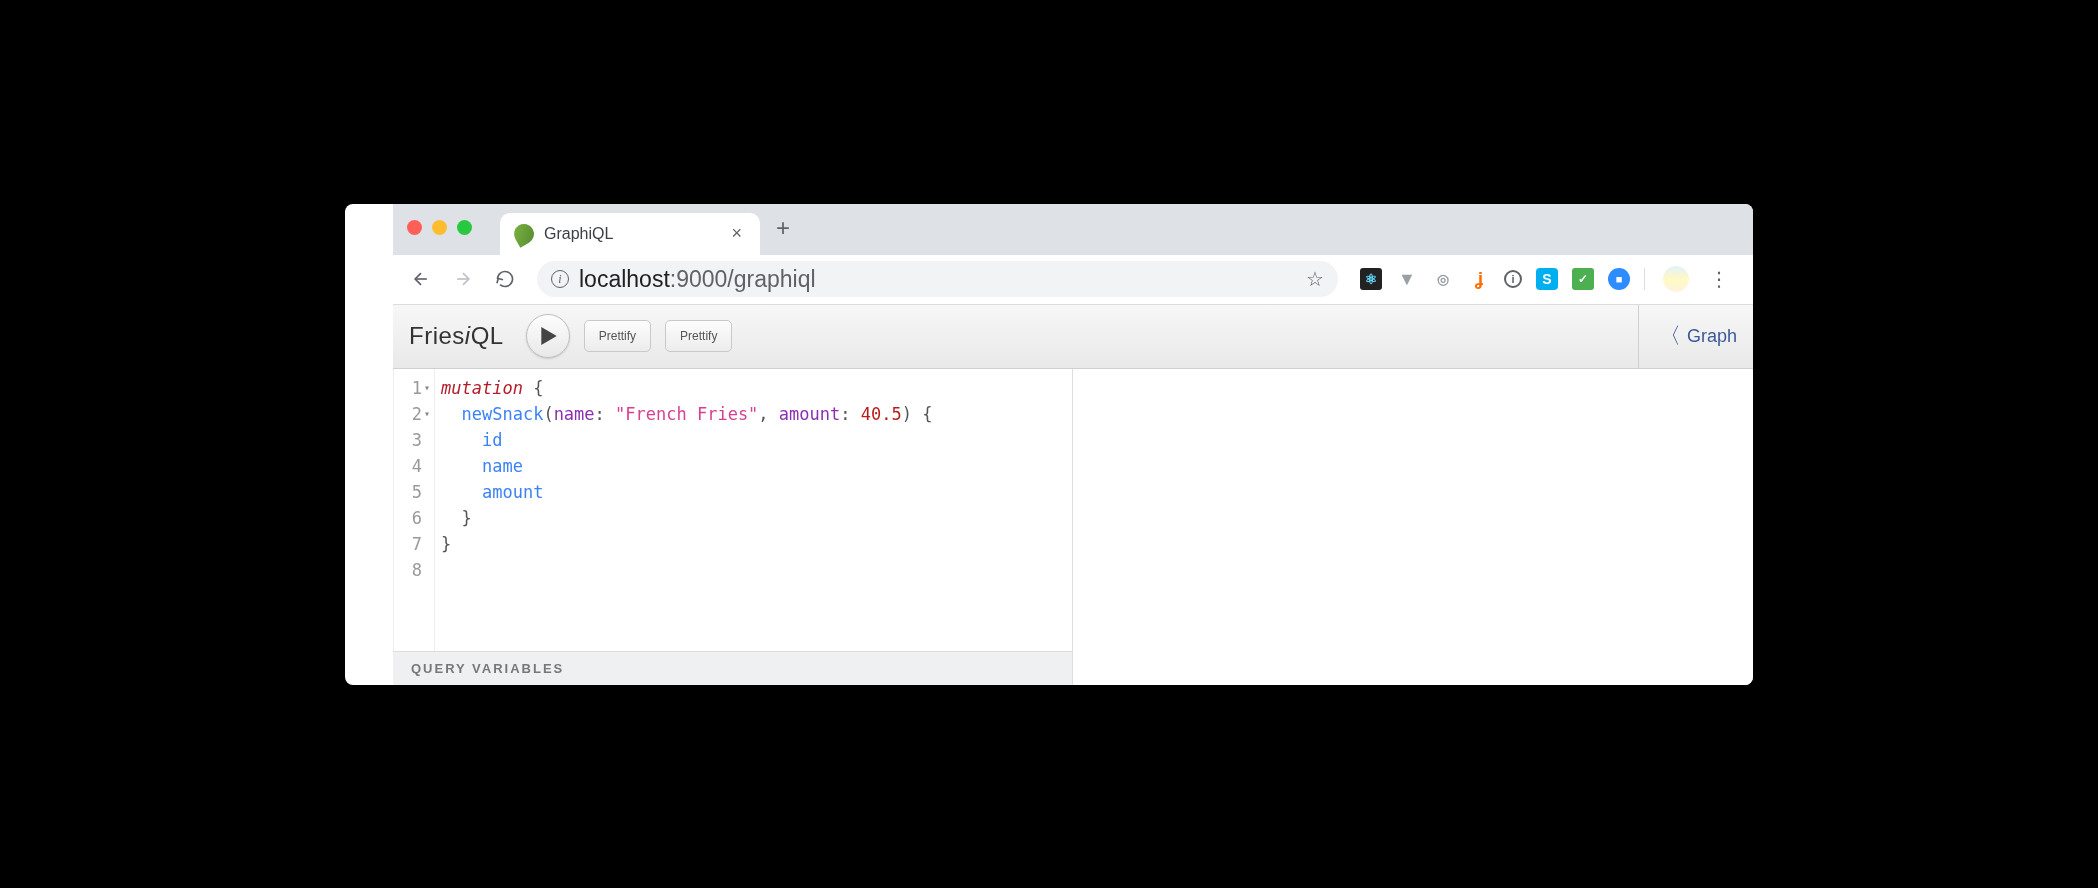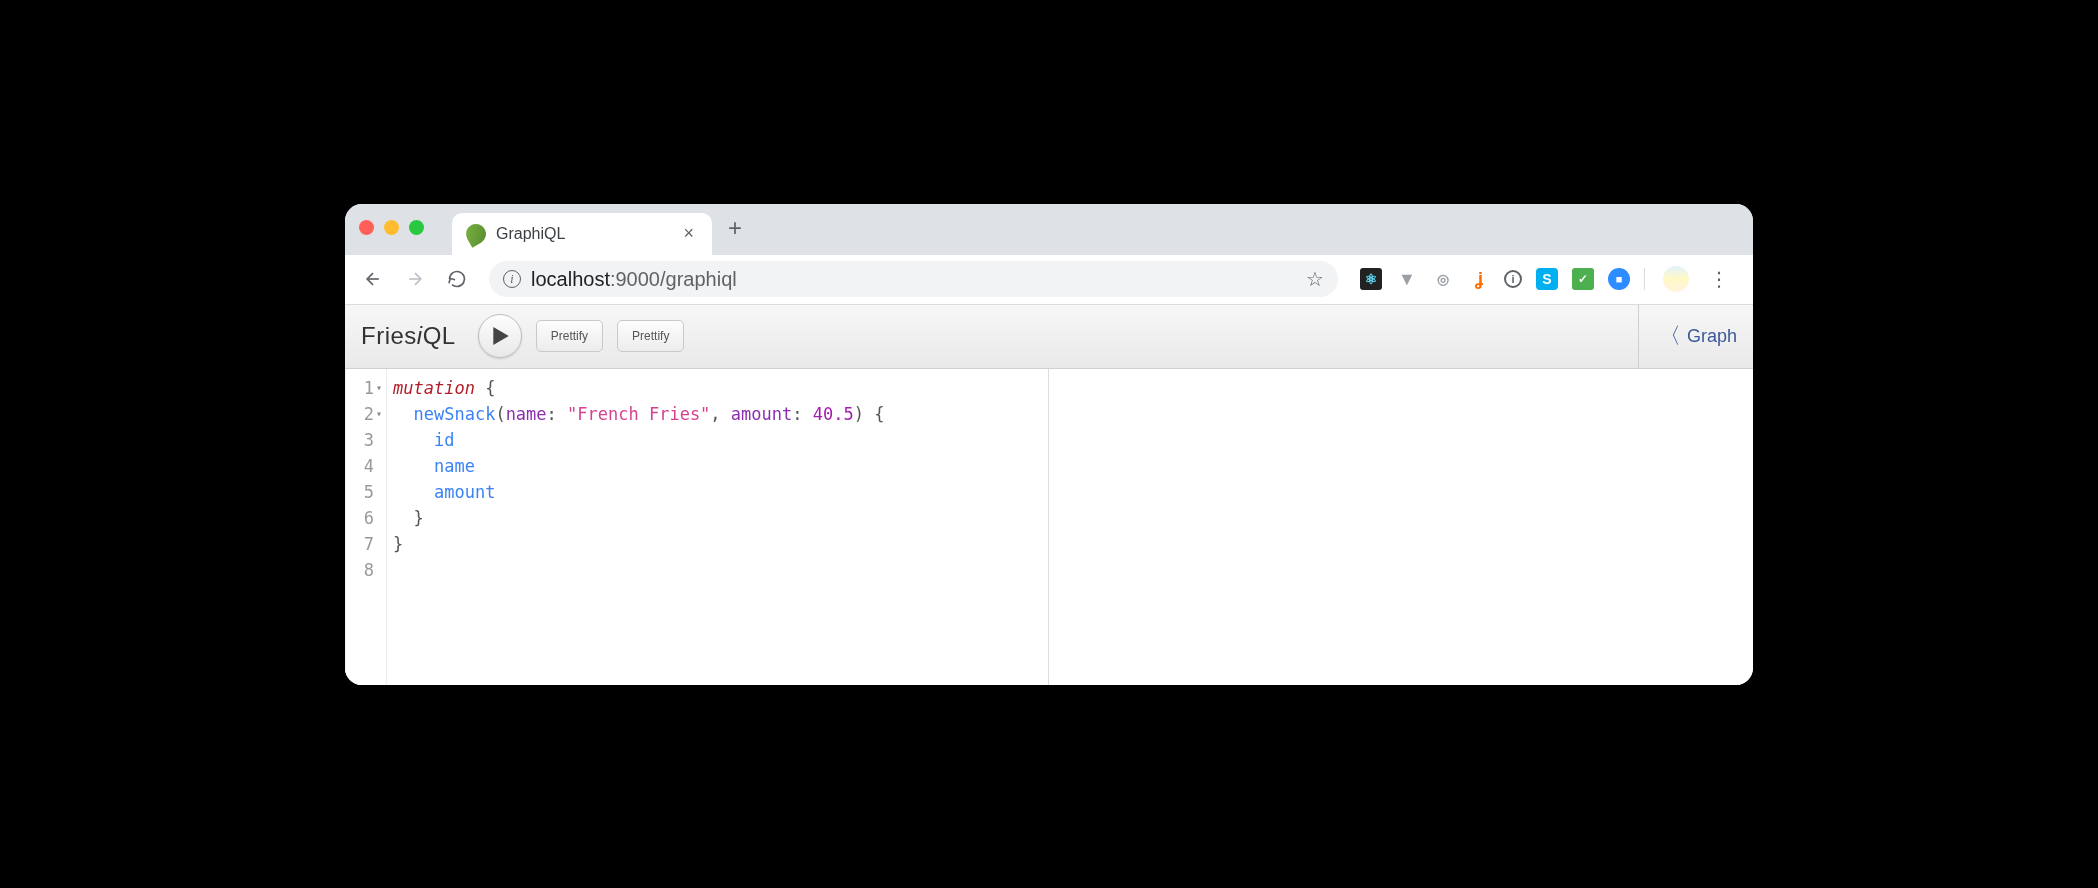--- a/index.html
+++ b/index.html
@@ -8,23 +8,24 @@
       font-family: -apple-system, BlinkMacSystemFont, "Segoe UI", Helvetica, Arial, sans-serif;
       width: 2098px;
       height: 888px;
       display: flex;
       align-items: center;
       justify-content: center;
     }
     .browser-window {
       width: 1408px;
       background: #fff;
-      border-radius: 17px;
+      border-radius: 8px;
       box-shadow: 0 10px 40px rgba(0,0,0,0.5);
       overflow: hidden;
+      padding-left: 48px;
     }
     
     .title-bar {
       height: 51px;
       background: #dee1e6;
       display: flex;
       align-items: flex-end;
       padding-left: 14px;
       position: relative;
     }
@@ -120,21 +121,21 @@
       border-radius: 50%;
       display: flex;
       align-items: center;
       justify-content: center;
       font-size: 12px;
       color: #5f6368;
       font-family: serif;
       font-style: italic;
     }
     .url {
-      font-size: 20px;
+      font-size: 23px;
       color: #5f6368;
     }
     .url .host { color: #202124; }
     .star-icon {
       font-size: 20px;
       color: #5f6368;
       margin-left: auto;
     }
     .ext-icons {
       display: flex;
@@ -272,21 +273,21 @@
       color: #888;
     }
     .code {
       padding: 6px 8px 0 6px;
       white-space: pre;
     }
     .tok-keyword { color: #b31d28; font-style: italic; }
     .tok-field { color: #3b82f6; }
     .tok-attr { color: #8b2eb2; }
     .tok-string { color: #d64292; }
-    .tok-number { color: #a21caf; text-align: right; }
+    .tok-number { color: #b91c1c; text-align: right; }
     .tok-punc { color: #555; }
     .vars-header {
       height: 34px;
       background: #eef0f1;
       border-top: 1px solid #ddd;
       display: flex;
       align-items: center;
       padding: 0 18px;
       font-size: 13px;
       letter-spacing: 2px;
@@ -400,17 +401,18 @@
               <span>7</span>
               <span class="fold">&nbsp;</span>
             </div>
             <div class="ln">
               <span>8</span>
               <span class="fold">&nbsp;</span>
             </div>
           </div>
         <div class="code" id="code"><div style="height: 26px;"><span class="tok-keyword">mutation</span><span class="tok-punc"> {</span></div><div style="height: 26px;"><span class="tok-punc">  </span><span class="tok-field">newSnack</span><span class="tok-punc">(</span><span class="tok-attr">name</span><span class="tok-punc">: </span><span class="tok-string">"French Fries"</span><span class="tok-punc">, </span><span class="tok-attr">amount</span><span class="tok-punc">: </span><span class="tok-number">40.5</span><span class="tok-punc">) {</span></div><div style="height: 26px;"><span class="tok-punc">    </span><span class="tok-field">id</span></div><div style="height: 26px;"><span class="tok-punc">    </span><span class="tok-field">name</span></div><div style="height: 26px;"><span class="tok-punc">    </span><span class="tok-field">amount</span></div><div style="height: 26px;"><span class="tok-punc">  }</span></div><div style="height: 26px;"><span class="tok-punc">}</span></div><div style="height: 26px;">&nbsp;</div></div>
       </div>
+      <div class="vars-header">QUERY VARIABLES</div>
     </div>
     <div class="result-pane"></div>
   </div>
 
 </div>
 
 </body></html>

